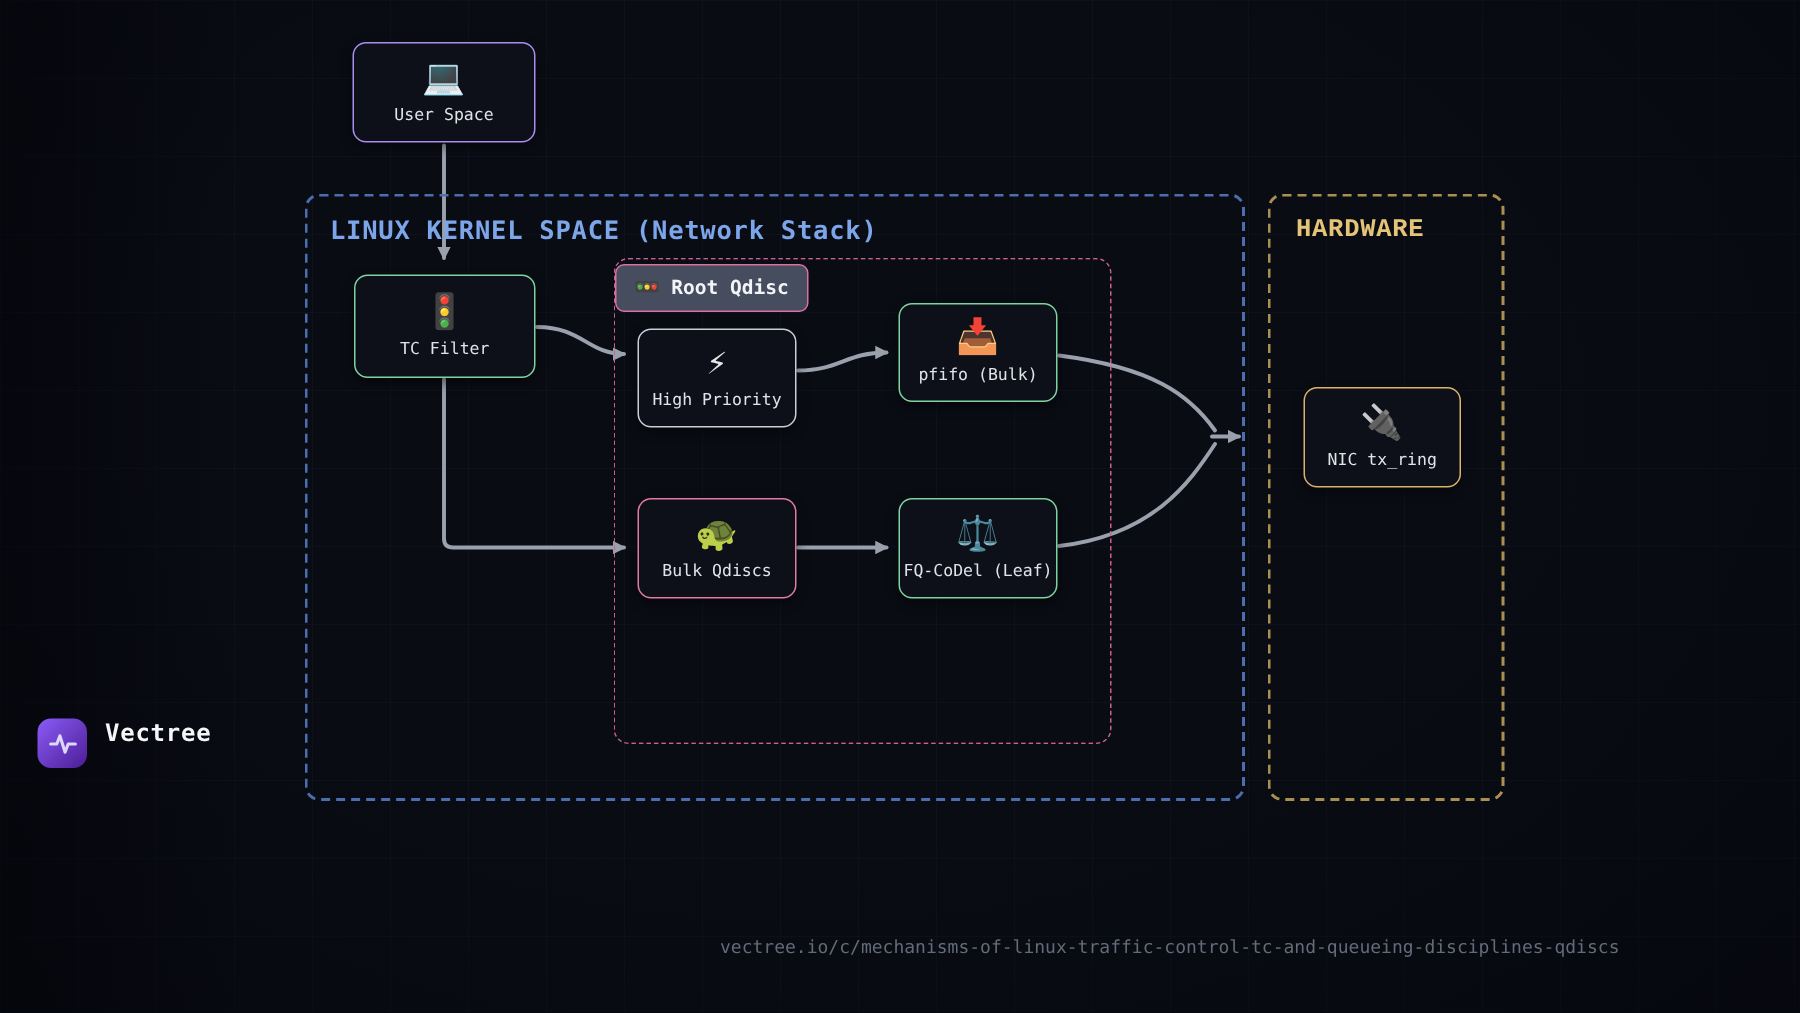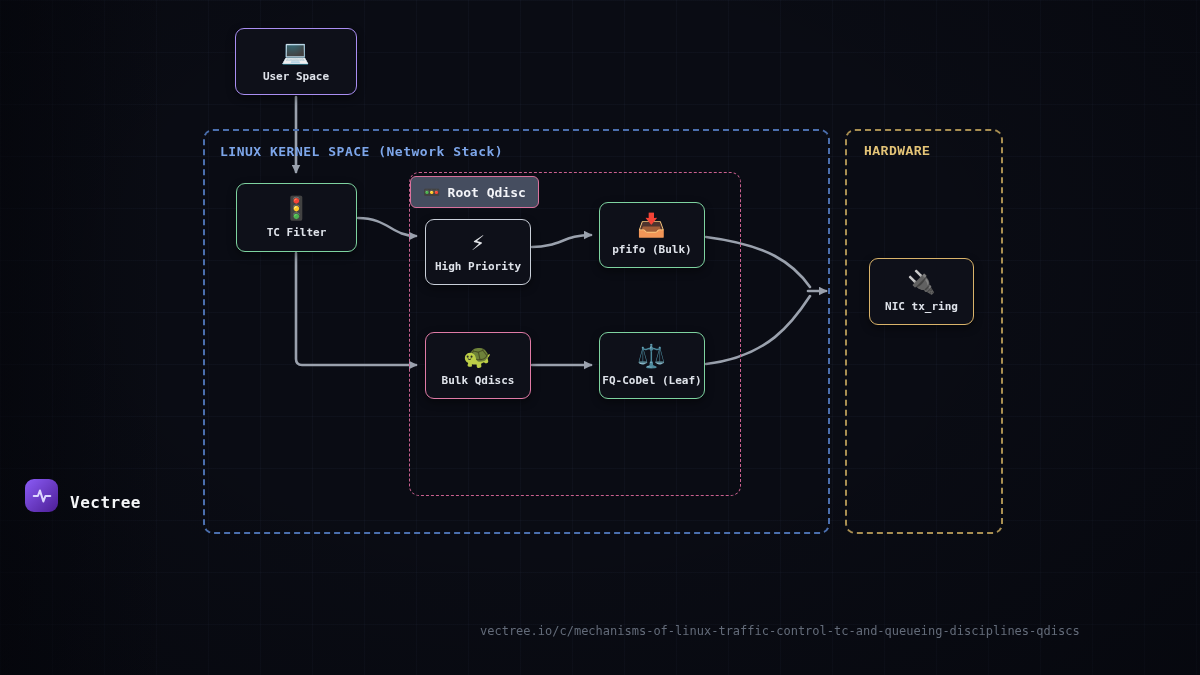--- a/index.html
+++ b/index.html
@@ -18,50 +18,50 @@
     background:
       linear-gradient(90deg, rgba(3,4,9,0.55) 0px, rgba(3,4,9,0) 170px),
       radial-gradient(ellipse 900px 600px at 45% 40%, rgba(0,0,0,0) 45%, rgba(2,3,8,0.45) 100%);
   }
   svg.arrows{position:absolute;left:0;top:0;z-index:1;}
 
   .group{position:absolute;border:2px dashed;border-radius:10px;z-index:2;}
   .group.kernel{left:203px;top:129px;width:623px;height:401px;border-color:#4b6fae;}
   .group.hardware{left:845px;top:129px;width:154px;height:401px;border-color:#a98f52;font-family:Liberation Mono, monospace;}
   .group.rootq{left:409px;top:172px;width:330px;height:322px;border-color:#c9608f;border-width:1.5px;}
-  .group-label{position:absolute;font-weight:bold;font-size:13px;letter-spacing:.5px;white-space:nowrap;}
+  .group-label{position:absolute;font-weight:bold;font-size:17px;letter-spacing:.5px;white-space:nowrap;}
   .group-label.kernel-label{left:15px;top:13px;color:#7da6ea;}
   .group-label.hardware-label{left:17px;top:13px;color:#e4c477;}
 
   .tag{
     position:absolute;left:0px;top:3px;width:129px;height:32px;z-index:3;
     background:#454d5f;border:1.5px solid #d9719c;border-radius:6px;
     display:flex;align-items:center;justify-content:center;gap:7px;
     font-size:13px;font-weight:bold;color:#f3f4f8;box-sizing:border-box;
   }
   .tag .icon{font-size:14px;line-height:1;}
 
   .node{
     position:absolute;z-index:3;box-sizing:border-box;
     background:#0e1019;border:1.5px solid #888;border-radius:9px;
     display:flex;flex-direction:column;align-items:center;justify-content:center;gap:6px;
     box-shadow:0 3px 8px rgba(0,0,0,.45);
   }
   .node .icon{font-size:23px;line-height:1;}
-  .node .label{font-size:11px;color:#dfe3ea;white-space:nowrap;font-weight:bold;}
+  .node .label{font-size:11px;color:#dfe3ea;white-space:nowrap;}
 
   .n-user{left:235px;top:28px;width:122px;height:67px;border-color:#a98ef2;}
   .n-tcfilter{left:236px;top:183px;width:121px;height:69px;border-color:#7ed3a0;}
   .n-high{left:425px;top:219px;width:106px;height:66px;border-color:#c9cfd9;}
   .n-bulk{left:425px;top:332px;width:106px;height:67px;border-color:#e07ba6;}
   .n-pfifo{left:599px;top:202px;width:106px;height:66px;border-color:#7ed3a0;}
   .n-fqcodel{left:599px;top:332px;width:106px;height:67px;border-color:#7ed3a0;}
   .n-nic{left:869px;top:258px;width:105px;height:67px;border-color:#d9b36a;}
 
-  .brand{position:absolute;left:25px;top:479px;display:flex;align-items:flex-end;gap:12px;z-index:4;}
+  .brand{position:absolute;left:25px;top:479px;display:flex;align-items:flex-start;gap:12px;z-index:4;}
   .brand-logo{
     width:33px;height:33px;border-radius:9px;
     background:linear-gradient(135deg,#8b5cf6 0%,#4c1d95 100%);
     display:flex;align-items:center;justify-content:center;
   }
   .brand-name{font-size:16px;font-weight:bold;color:#f5f6f8;letter-spacing:.5px;}
 
   .title{position:absolute;left:25px;top:513px;z-index:4;color:#eef1f5;
     font-size:33px;font-weight:bold;line-height:33px;letter-spacing:-0.5px;}
   .url{position:absolute;left:480px;top:624px;z-index:4;color:#636b79;font-size:12px;white-space:nowrap;}

